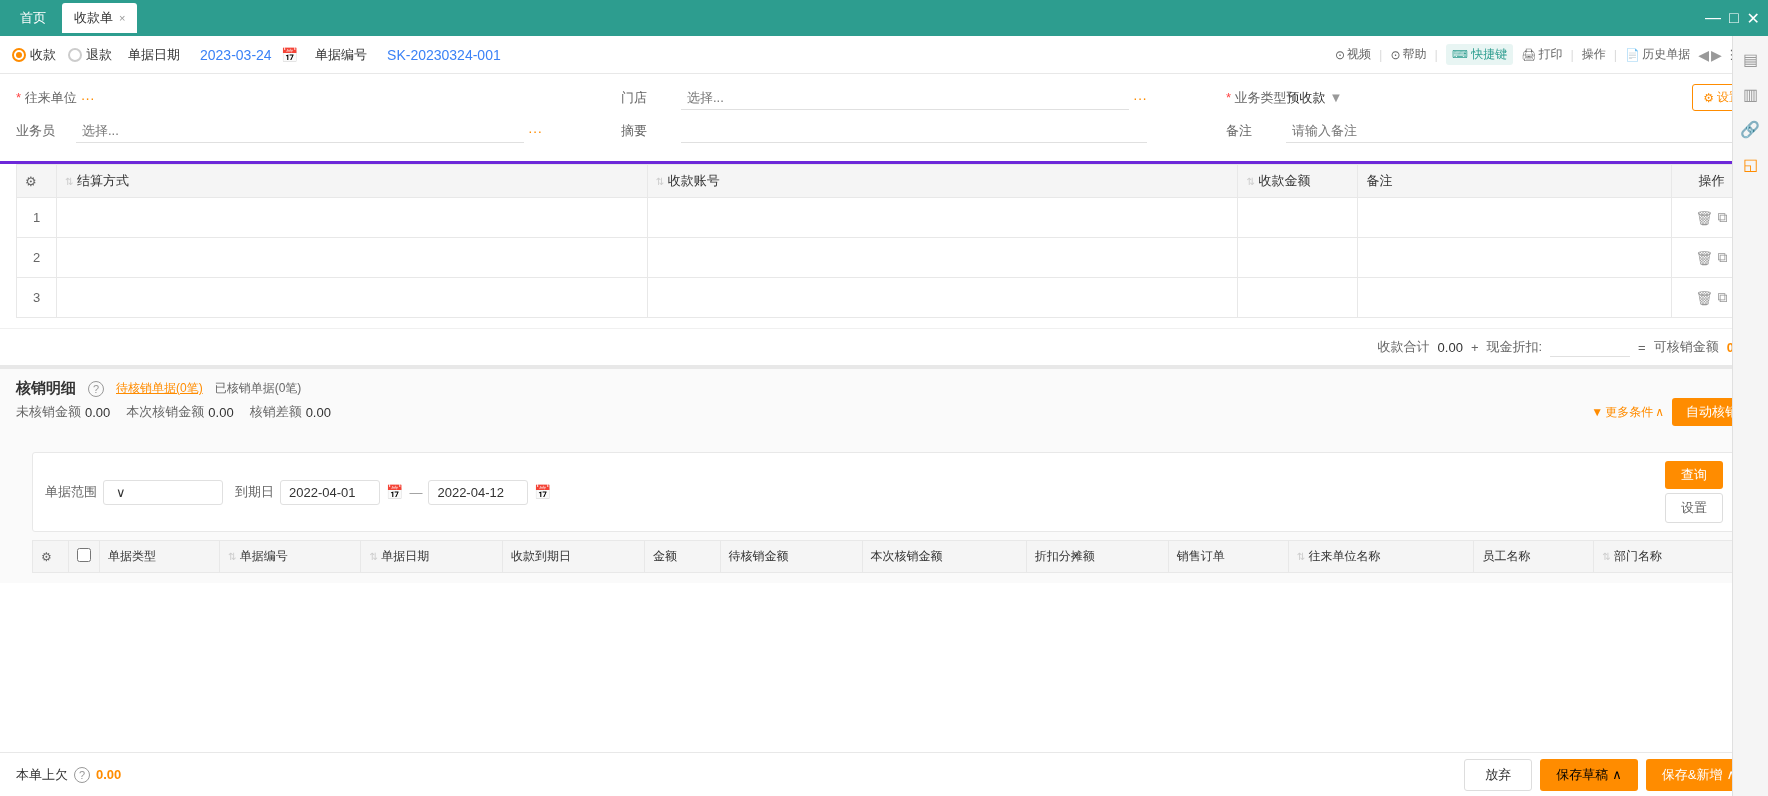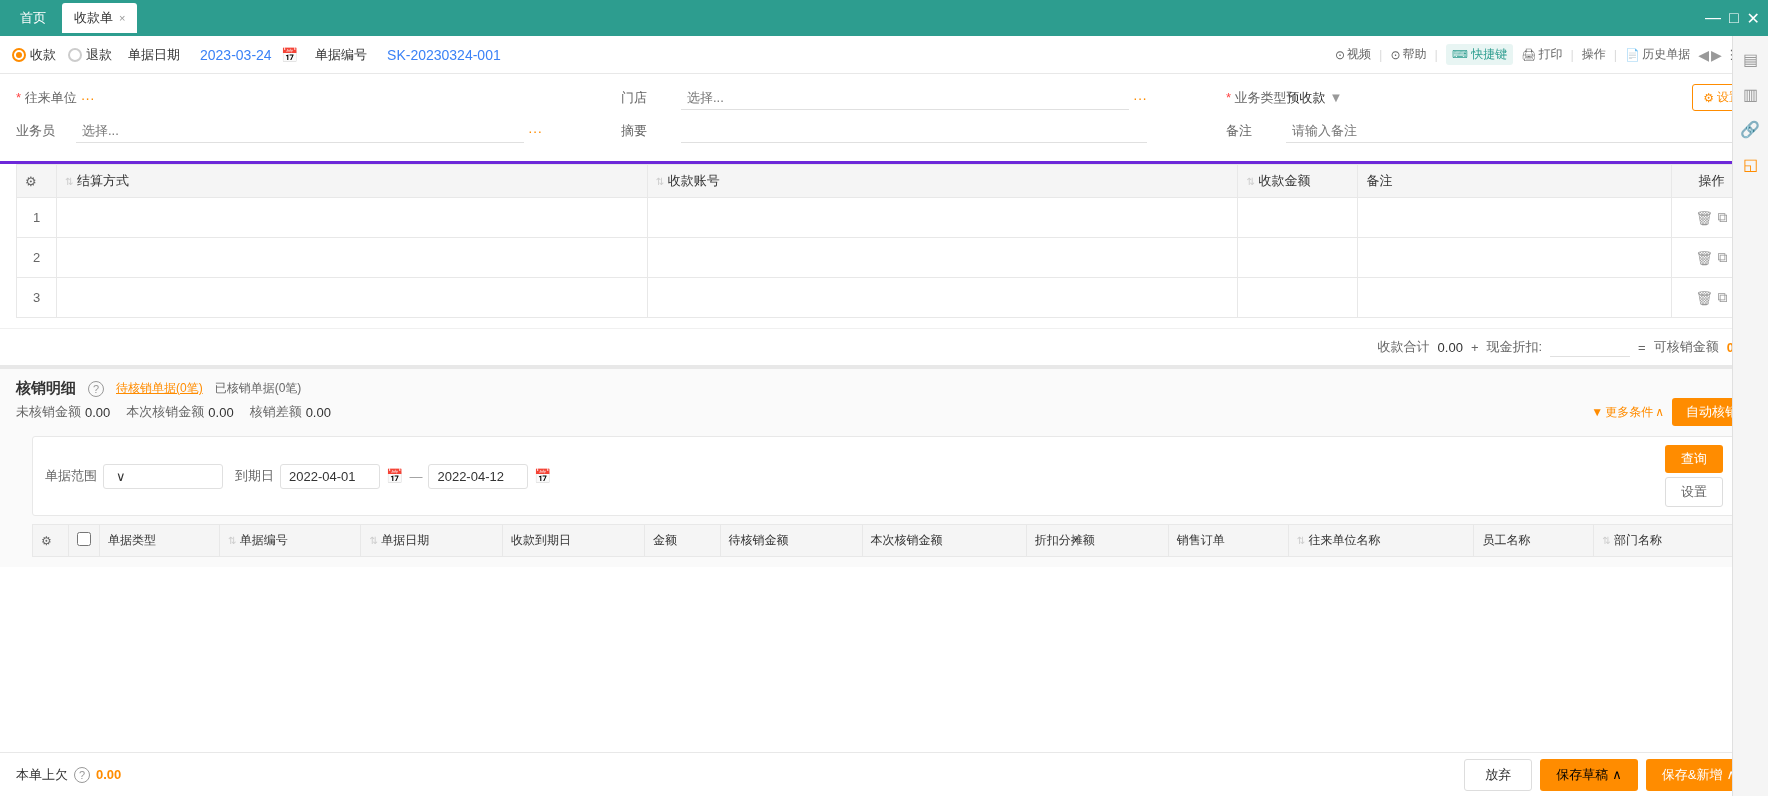--- a/index.html
+++ b/index.html
@@ -97,21 +97,21 @@
       padding: 2px 4px; font-size: 13px; outline: none;
     }
 
     
     .verify-section { background: #fafafa; border-top: 4px solid #e8e8e8; padding: 10px 16px; }
     .verify-header { display: flex; align-items: center; gap: 12px; margin-bottom: 0; }
     .verify-title { font-size: 15px; font-weight: 600; color: #333; }
     .verify-info-icon { width: 16px; height: 16px; border-radius: 50%; border: 1px solid #999; display: flex; align-items: center; justify-content: center; font-size: 11px; color: #999; cursor: pointer; }
     .verify-tab { color: #ff8c00; font-size: 12px; cursor: pointer; text-decoration: underline; }
     .verify-tab-inactive { color: #666; font-size: 12px; cursor: pointer; }
-    .verify-stats { display: flex; align-items: center; gap: 16px; margin-bottom: 10px; font-size: 13px; }
+    .verify-stats { display: flex; align-items: center; gap: 16px; margin-bottom: 26px; font-size: 13px; }
     .verify-stat { display: flex; align-items: center; gap: 4px; }
     .verify-stat-label { color: #666; }
     .verify-stat-value { color: #333; }
     .verify-actions-right { margin-left: auto; display: flex; align-items: center; gap: 8px; }
     .filter-link { color: #ff8c00; font-size: 12px; cursor: pointer; display: flex; align-items: center; gap: 2px; }
     .auto-btn {
       background: #ff8c00; color: #fff; border: none; padding: 5px 14px;
       border-radius: 3px; cursor: pointer; font-size: 13px;
     }
     .filter-field { display: flex; align-items: center; gap: 6px; }

